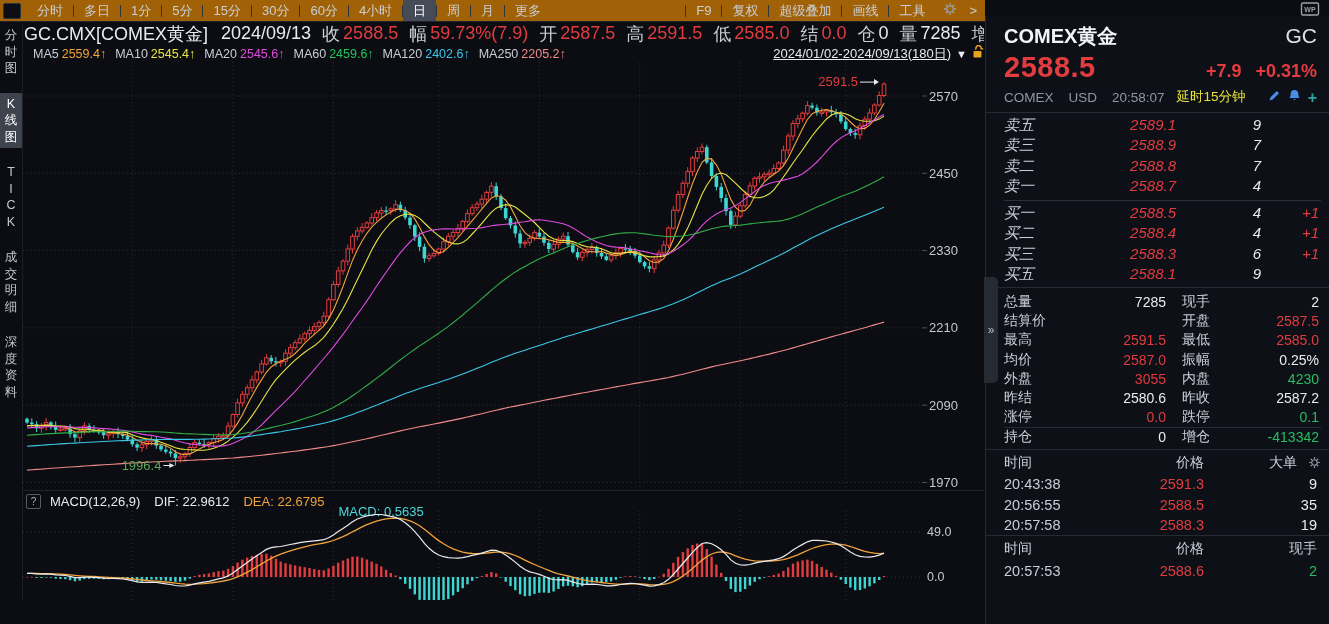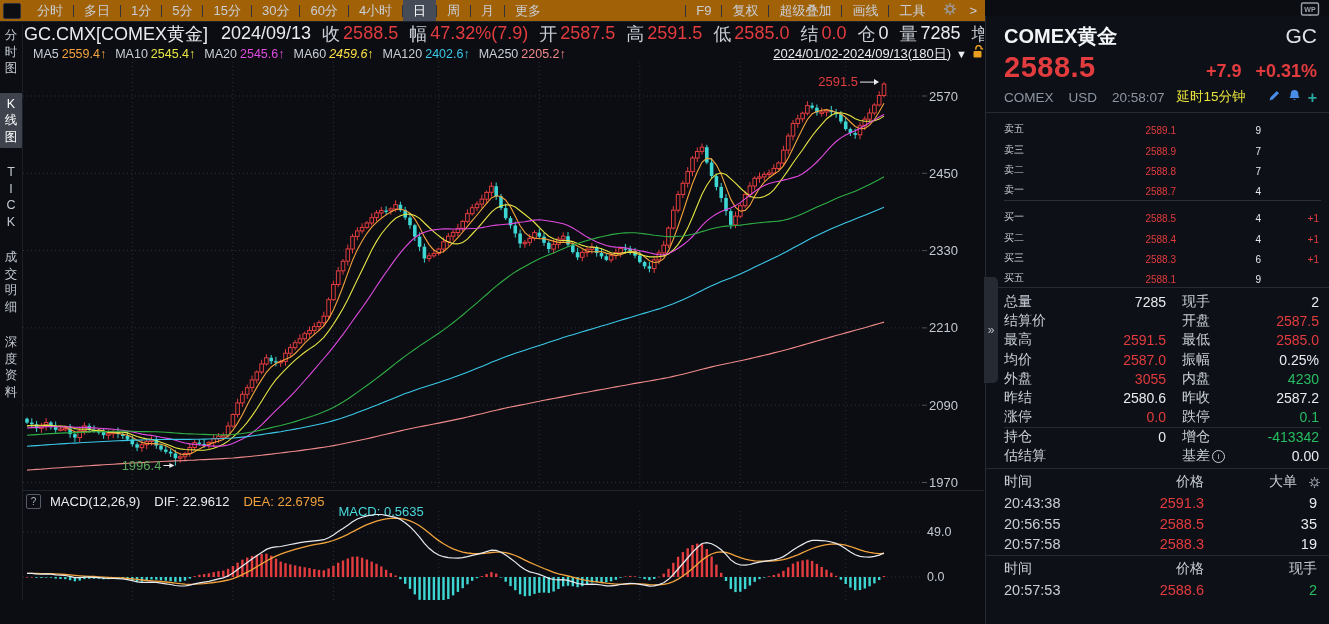--- a/index.html
+++ b/index.html
@@ -56,21 +56,21 @@
   .rp-line2{display:flex;align-items:baseline;margin-top:1px;}
   .rp-last{font-size:29px;font-weight:bold;color:#e23c3f;letter-spacing:0.5px;}
   .rp-chg{margin-left:auto;font-size:18px;font-weight:bold;color:#e23c3f;}
   .rp-chgp{margin-left:14px;font-size:18px;font-weight:bold;color:#e23c3f;}
   .rp-line3{display:flex;align-items:center;margin-top:4px;font-size:13.5px;color:#8e96a3;}
   .rp-exch{margin-right:15px;} .rp-ccy{margin-right:15px;} .rp-time{margin-right:12px;}
   .rp-delay{color:#e8e33c;}
   .rp-icons{margin-left:auto;display:flex;align-items:center;gap:7px;}
   .hdiv{height:1px;background:#262a33;margin:0;}
   .ob{padding:3px 8px 2px 18px;}
-  .ob-row{display:flex;align-items:flex-end;height:20.3px;font-size:10px;}
+  .ob-row{display:flex;align-items:flex-start;height:20.3px;font-size:15px;font-style:italic;}
   .ob-label{width:62px;color:#c9ced6;}
   .ob-price{width:110px;text-align:right;color:#e23c3f;}
   .ob-qty{width:85px;text-align:right;color:#e9ebef;}
   .ob-delta{flex:1;text-align:right;color:#e23c3f;padding-right:2px;}
   .ob-mid{height:1px;background:#2a2f39;margin:3px 0;}
   .stats{padding:4px 8px 2px 18px;}
   .st-row{display:flex;align-items:center;height:19.2px;font-size:14px;}
   .st-label{width:62px;color:#c9ced6;display:flex;align-items:center;}
   .st-val{width:100px;text-align:right;}
   .st-label2{width:64px;margin-left:16px;color:#c9ced6;display:flex;align-items:center;}
@@ -146,21 +146,21 @@
     <span class="chev">&gt;</span>
   </div>
 
   <div class="inforow">
     <span class="sym">GC.CMX[COMEX黄金]</span>
     <span class="idate">2024/09/13</span>
     <span style="display:flex;align-items:center;">
         <span class="f-label">收</span>
         <span class="f-val c-red">2588.5</span>
         <span class="f-label">幅</span>
-        <span class="f-val c-red">47.32%(7.9)</span>
+        <span class="f-val c-red">59.73%(7.9)</span>
         <span class="f-label">开</span>
         <span class="f-val c-red">2587.5</span>
         <span class="f-label">高</span>
         <span class="f-val c-red">2591.5</span>
         <span class="f-label">低</span>
         <span class="f-val c-red">2585.0</span>
         <span class="f-label">结</span>
         <span class="f-val c-red">0.0</span>
         <span class="f-label">仓</span>
         <span class="f-val c-white">0</span>
@@ -182,21 +182,21 @@
 
   <div class="marow">
     <span style="display:flex;align-items:center;">
         <span class="ma-label">MA5</span>
         <span style="color: rgb(242, 163, 60);">2559.4↑</span>
         <span class="ma-label">MA10</span>
         <span style="color: rgb(231, 229, 68);">2545.4↑</span>
         <span class="ma-label">MA20</span>
         <span style="color: rgb(224, 74, 224);">2545.6↑</span>
         <span class="ma-label">MA60</span>
-        <span style="color: #fde047; font-style: italic;">2459.6↑</span>
+        <span style="color: #22c55e;">2459.6↑</span>
         <span class="ma-label">MA120</span>
         <span style="color: rgb(59, 200, 232);">2402.6↑</span>
         <span class="ma-label">MA250</span>
         <span style="color: rgb(240, 138, 138);">2205.2↑</span>
       </span>
     <span class="range-wrap">
       <span class="range">2024/01/02-2024/09/13(180日)</span>
       <span class="drop">▼</span>
       <span>
         <svg width="13" height="14" viewBox="0 0 13 14">
@@ -980,26 +980,20 @@
           <span class="st-label2">跌停</span>
           <span class="st-val2 c-green">0.1</span>
         </div>
         <div class="hdiv"></div>
         <div class="st-row">
           <span class="st-label">持仓</span>
           <span class="st-val c-white">0</span>
           <span class="st-label2">增仓</span>
           <span class="st-val2 c-green">-413342</span>
         </div>
-        <div class="st-row">
-          <span class="st-label">估结算</span>
-          <span class="st-val c-white"></span>
-          <span class="st-label2">基差<span class="circle-i">i</span></span>
-          <span class="st-val2 c-white">0.00</span>
-        </div>
       </div>
     <div class="hdiv"></div>
 
     <div class="trades">
       <div class="tr-head">
         <span class="h-time">时间</span>
         <span class="h-price">价格</span>
         <span class="h-qty">大单</span>
         <span class="gear-slot">
           <svg width="13" height="13" viewBox="0 0 14 14">

